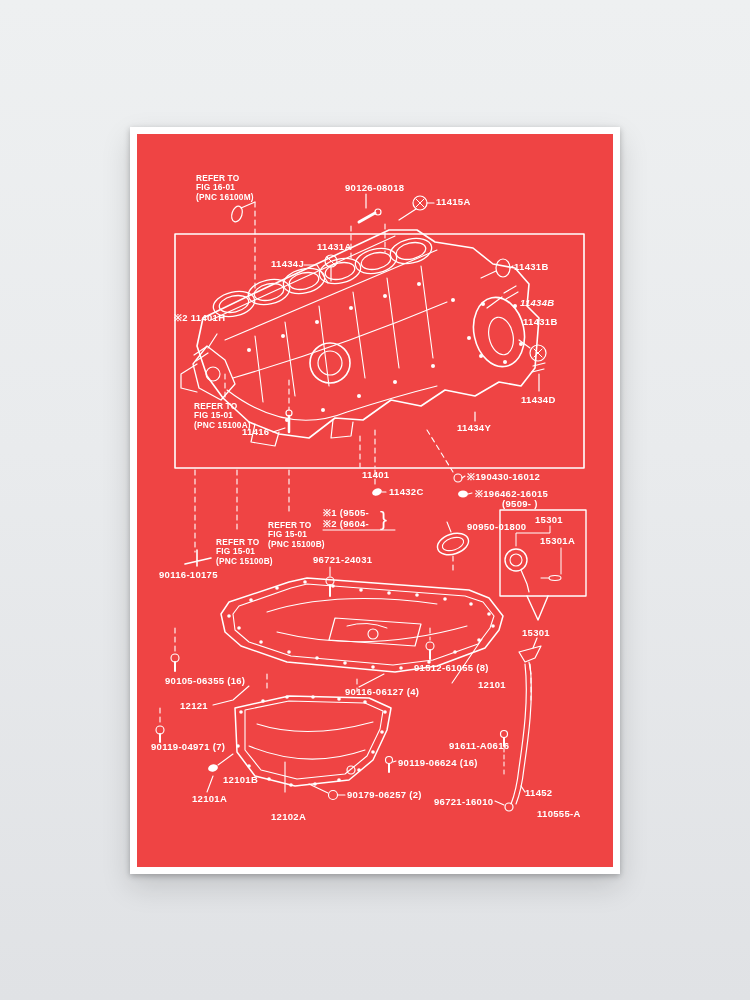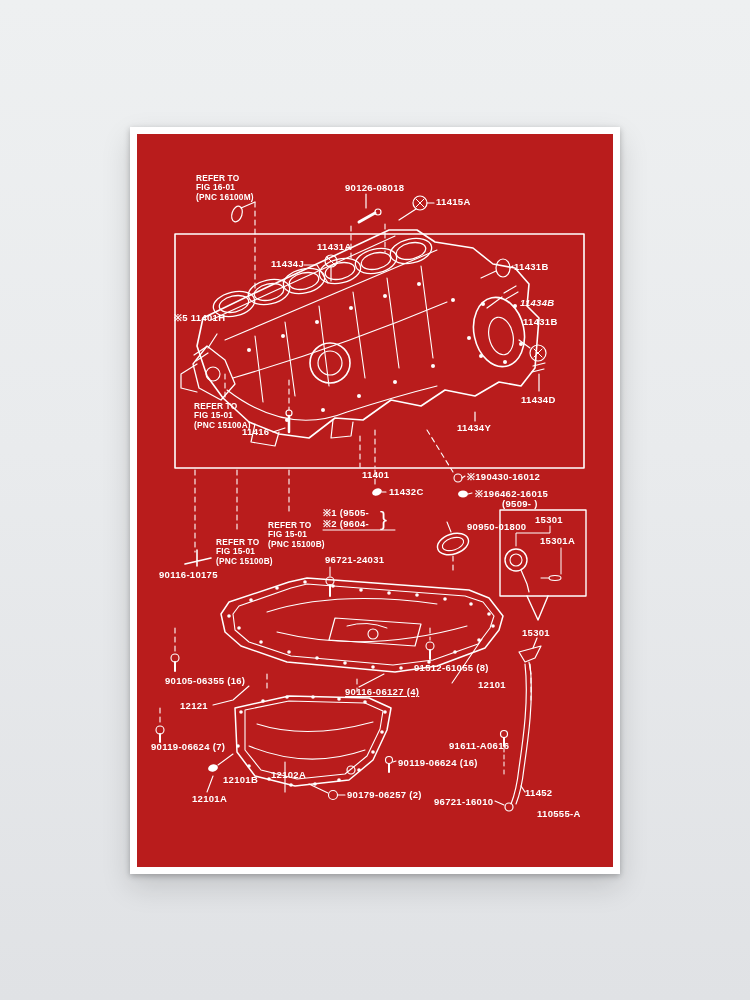--- a/index.html
+++ b/index.html
@@ -8,21 +8,21 @@
     background:linear-gradient(180deg,#eef0f1 0%,#e9ebed 45%,#e0e2e5 100%);
     font-family:"Liberation Sans",sans-serif;
   }
   .poster{
     position:absolute;left:130px;top:127px;width:490px;height:747px;
     background:#ffffff;
     box-shadow:0 2px 6px rgba(0,0,0,.25), 0 12px 28px rgba(0,0,0,.14);
   }
   .panel{
     position:absolute;left:7px;top:7px;width:476px;height:733px;
-    background:#b91c1c;overflow:hidden;
+    background:#ef4444;overflow:hidden;
   }
   .panel svg{position:absolute;left:0;top:0;}
   .lbl{
     position:absolute;color:#ffffff;
     font:700 9.5px/1.15 "Liberation Sans",sans-serif;
     letter-spacing:.3px;white-space:pre-line;
   }
   .lbl.small{font-size:8.3px;line-height:1.12;letter-spacing:.2px;}
   .lbl.brace{font-size:21px;font-weight:400;line-height:1;}
 </style>
@@ -248,21 +248,21 @@
       <span class="lbl small" style="left:59px;top:40px;">REFER TO
 FIG 16-01
 (PNC 16100M)</span>
       <span class="lbl" style="left:208px;top:49px;">90126-08018</span>
       <span class="lbl" style="left:299px;top:63px;">11415A</span>
       <span class="lbl" style="left:180px;top:108px;">11431A</span>
       <span class="lbl" style="left:134px;top:125px;">11434J</span>
       <span class="lbl" style="left:377px;top:128px;">11431B</span>
       <span class="lbl" style="left:383px;top:164px;font-style:italic;">11434B</span>
       <span class="lbl" style="left:386px;top:183px;">11431B</span>
-      <span class="lbl" style="left:37px;top:179px;">※5 11401H</span>
+      <span class="lbl" style="left:37px;top:179px;">※2 11401H</span>
       <span class="lbl" style="left:384px;top:261px;">11434D</span>
       <span class="lbl small" style="left:57px;top:268px;">REFER TO
 FIG 15-01
 (PNC 15100A)</span>
       <span class="lbl" style="left:105px;top:293px;">11416</span>
       <span class="lbl" style="left:320px;top:289px;">11434Y</span>
       <span class="lbl" style="left:225px;top:336px;text-align:right;">11401</span>
       <span class="lbl" style="left:252px;top:353px;">11432C</span>
       <span class="lbl" style="left:330px;top:338px;">※190430-16012</span>
       <span class="lbl" style="left:338px;top:355px;">※196462-16015</span>
@@ -273,31 +273,31 @@
       <span class="lbl" style="left:365px;top:365px;">(9509-      )</span>
       <span class="lbl" style="left:398px;top:381px;">15301</span>
       <span class="lbl" style="left:403px;top:402px;">15301A</span>
       <span class="lbl small" style="left:131px;top:387px;">REFER TO
 FIG 15-01
 (PNC 15100B)</span>
       <span class="lbl small" style="left:79px;top:404px;">REFER TO
 FIG 15-01
 (PNC 15100B)</span>
       <span class="lbl" style="left:22px;top:436px;">90116-10175</span>
-      <span class="lbl" style="left:188px;top:421px;">96721-24031</span>
+      <span class="lbl" style="left:176px;top:421px;">96721-24031</span>
       <span class="lbl" style="left:385px;top:494px;">15301</span>
       <span class="lbl" style="left:28px;top:542px;">90105-06355 (16)</span>
       <span class="lbl" style="left:43px;top:567px;">12121</span>
       <span class="lbl" style="left:277px;top:529px;">91512-61055 (8)</span>
-      <span class="lbl" style="left:208px;top:553px;text-decoration:underline;">90116-06127 (4)</span>
+      <span class="lbl" style="left:208px;top:553px;">90116-06127 (4)</span>
       <span class="lbl" style="left:317px;top:546px;margin-left:24px;">12101</span>
-      <span class="lbl" style="left:14px;top:608px;">90119-06624 (7)</span>
+      <span class="lbl" style="left:14px;top:608px;">90119-04971 (7)</span>
       <span class="lbl" style="left:86px;top:641px;">12101B</span>
       <span class="lbl" style="left:55px;top:660px;text-align:center;">12101A</span>
-      <span class="lbl" style="left:134px;top:636px;">12102A</span>
+      <span class="lbl" style="left:134px;top:678px;">12102A</span>
       <span class="lbl" style="left:210px;top:656px;">90179-06257 (2)</span>
       <span class="lbl" style="left:261px;top:624px;">90119-06624 (16)</span>
       <span class="lbl" style="left:312px;top:607px;">91611-A0616</span>
       <span class="lbl" style="left:297px;top:663px;">96721-16010</span>
       <span class="lbl" style="left:388px;top:654px;">11452</span>
       <span class="lbl" style="left:400px;top:675px;">110555-A</span>
 
     </div>
   </div>
 </div>

